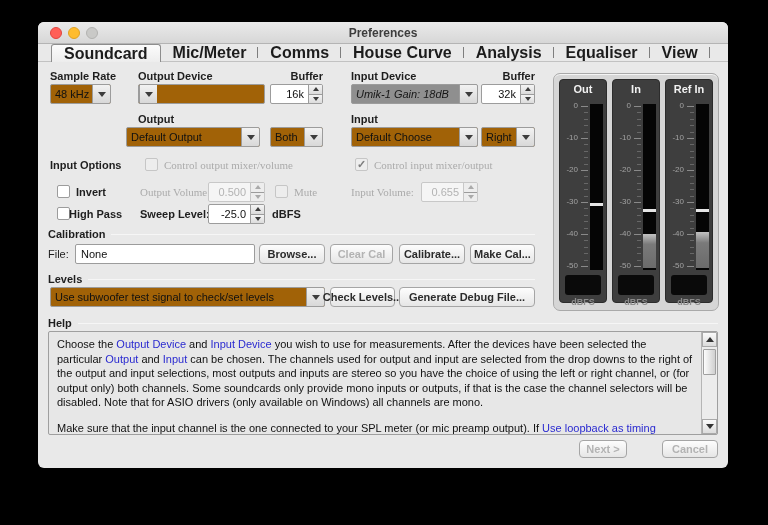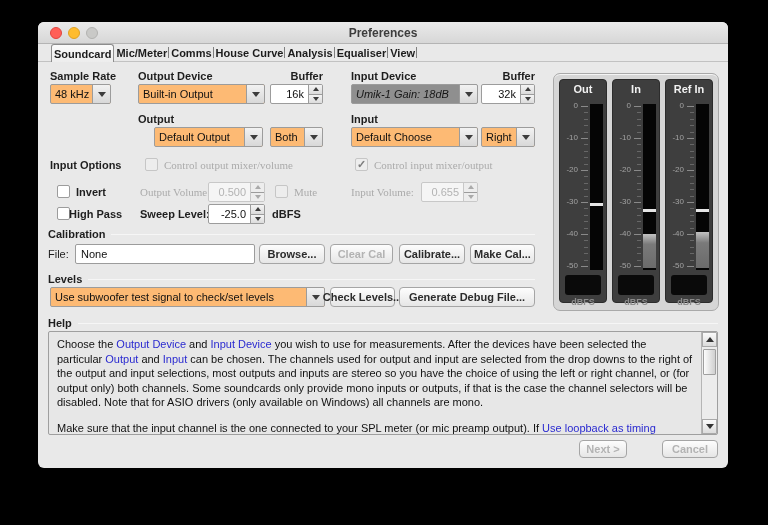--- a/index.html
+++ b/index.html
@@ -15,32 +15,32 @@
     background:linear-gradient(#eaeaea,#d7d7d7); border-bottom:1px solid #b4b4b4; }
   .title { position:absolute; left:0; right:0; top:4px; text-align:center;
     font-size:12px; font-weight:700; color:#3d3d3d; }
   .tl { position:absolute; top:5px; width:12px; height:12px; border-radius:50%; }
   .tl.red    { left:12px; background:#ff5f57; border:1px solid #e0443e; }
   .tl.yellow { left:30px; background:#febc2e; border:1px solid #dea123; }
   .tl.gray   { left:48px; background:#c9c9c7; border:1px solid #b2b2b0; }
   
   .tabstrip { position:relative; height:18px; padding-left:13px; display:flex;
     align-items:flex-end; border-bottom:1px solid #c2c2c2; background:#e9e9e9; }
-  .tab { height:17px; padding:0 2px; font-size:11px; font-weight:700; color:#1c1c1c;
+  .tab { height:17px; padding:0 12px; font-size:16px; font-weight:700; color:#1c1c1c;
     display:flex; align-items:center; position:relative; cursor:default; }
   .tab:not(.sel)::after { content:""; position:absolute; right:0; top:3px; bottom:3px;
     width:1px; background:#7e7e7e; }
   .tab.sel { background:linear-gradient(#fbfbfb,#ededed); border:1px solid #8d8d8d;
     border-bottom:none; border-radius:3px 3px 0 0; margin-bottom:-1px; height:18px; }
   
   .abs { position:absolute; }
   .lbl { font-size:11px; font-weight:700; color:#1e1e1e; white-space:nowrap; }
   .lbl.dis { color:#ababab; font-weight:400;font-family:Liberation Serif, serif; }
   .combo { display:flex; height:20px; border:1px solid #9c9c9c; border-radius:2px;
-    background:#fdba74; overflow:hidden; }
+    background:#a16207; overflow:hidden; }
   .combo .val { flex:1; font-size:11px; color:#111; padding:3px 4px; white-space:nowrap;
     overflow:hidden; }
   .combo .arr { width:18px; border-left:1px solid #9c9c9c;
     background:linear-gradient(#f2f2f2,#d8d8d8); display:flex; align-items:center;
     justify-content:center; }
   .combo .arr i { width:0; height:0; border-left:4px solid transparent;
     border-right:4px solid transparent; border-top:5px solid #3c3c3c; }
   .combo.hilite { background:#8f8f8f; }
   .combo.hilite .val { color:#161616;font-style:italic; }
   .spin { display:flex; height:20px; border:1px solid #9c9c9c; border-radius:2px;
@@ -142,21 +142,20 @@
   <div class="abs lbl" style="left:313px;top:48px">Input Device</div>
   <div class="abs lbl" style="left:443px;top:48px;width:54px;text-align:right">Buffer</div>
 
   <div class="abs combo" style="left:12px;top:62px;width:61px">
     <span class="val">48 kHz</span>
     <span class="arr">
         <i></i>
       </span>
   </div>
   <div class="abs combo" style="left:100px;top:62px;width:127px">
-    <span class="val">Built-in Output</span>
     <span class="arr">
         <i></i>
       </span>
   </div>
   <div class="abs spin" style="left:232px;top:62px;width:53px">
     <span class="val">16k</span>
     <span class="btns">
         <div>
           <i class="up"></i>
         </div>
@@ -178,21 +177,21 @@
           <i class="up"></i>
         </div>
         <div>
           <i class="dn"></i>
         </div>
       </span>
   </div>
 
   <div class="abs lbl" style="left:100px;top:91px">Output</div>
   <div class="abs lbl" style="left:313px;top:91px">Input</div>
-  <div class="abs combo" style="left:116px;top:105px;width:109px">
+  <div class="abs combo" style="left:88px;top:105px;width:134px">
     <span class="val">Default Output</span>
     <span class="arr">
         <i></i>
       </span>
   </div>
   <div class="abs combo" style="left:232px;top:105px;width:53px">
     <span class="val">Both</span>
     <span class="arr">
         <i></i>
       </span>

